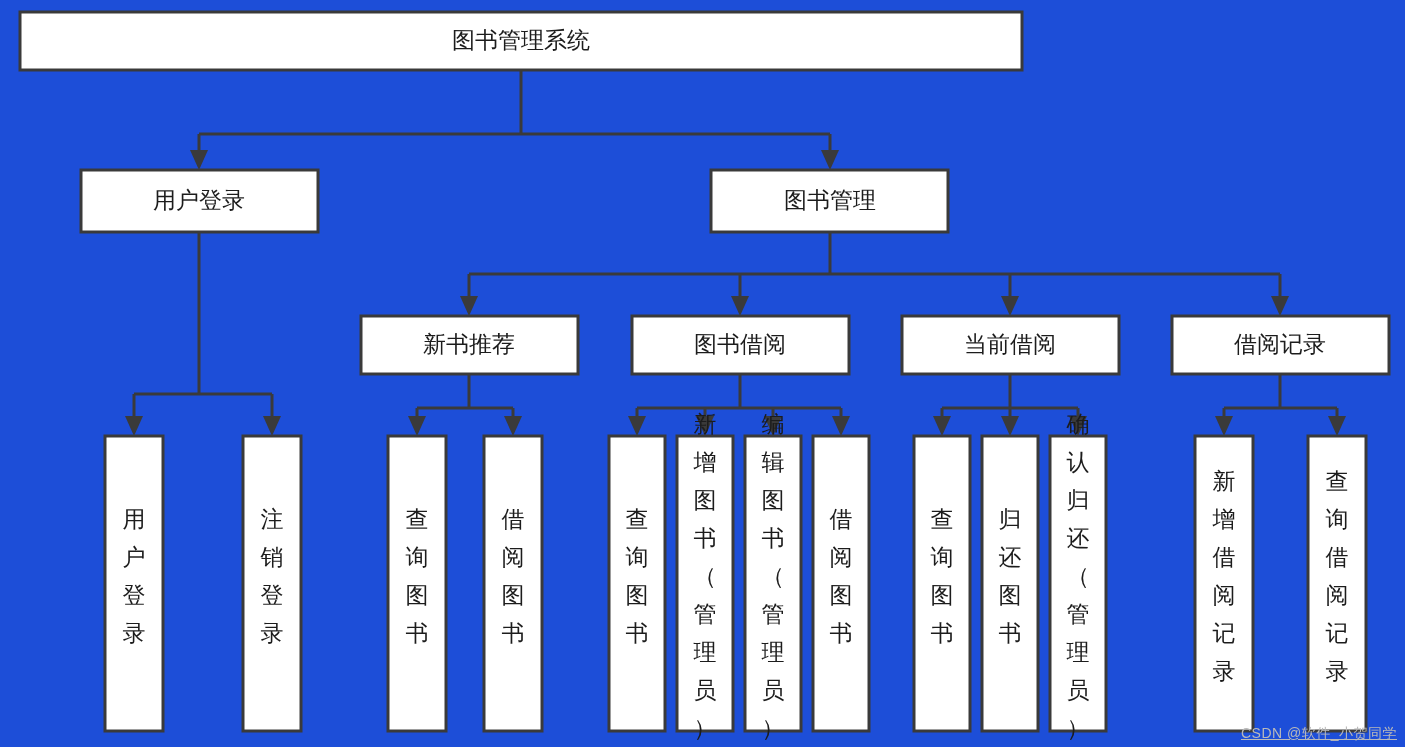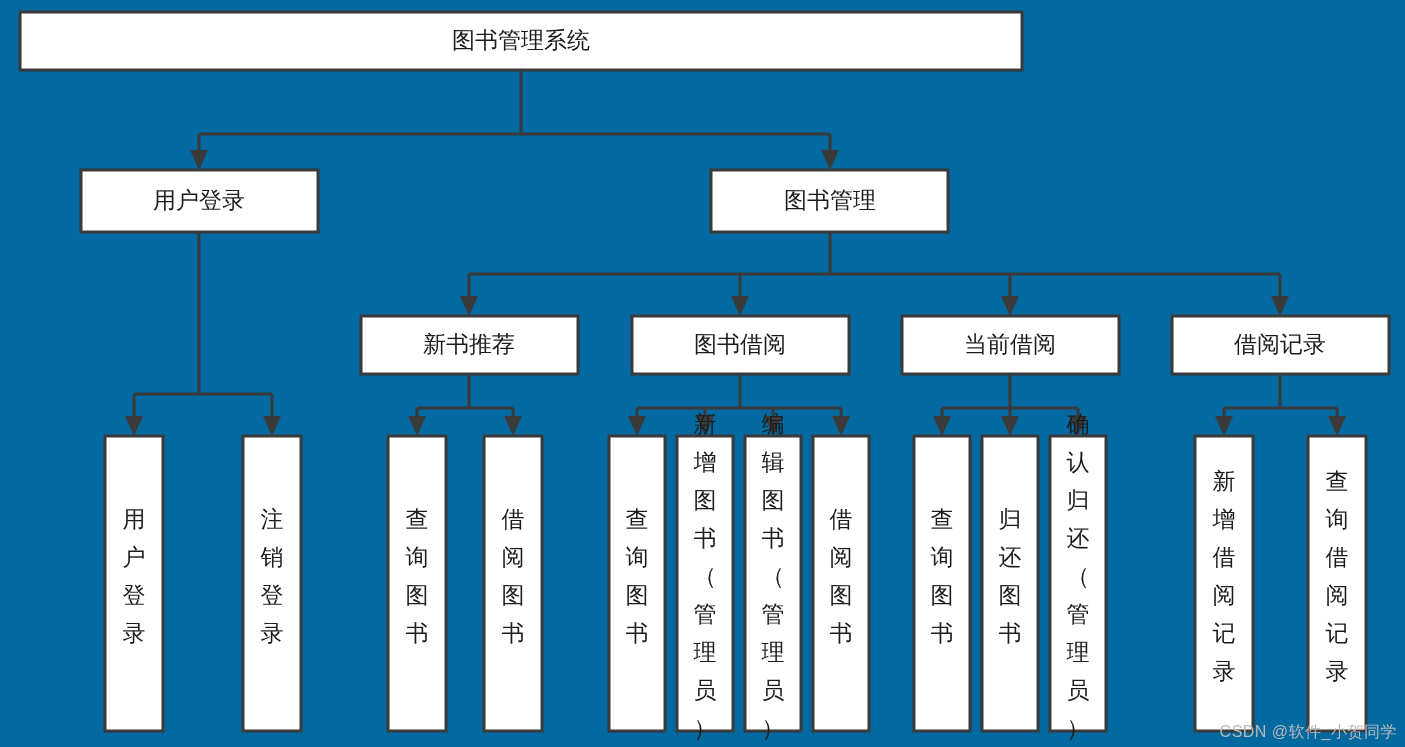--- a/index.html
+++ b/index.html
@@ -10,21 +10,21 @@
   body {
     width: 1405px;
     height: 747px;
     overflow: hidden;
     font-family: "Liberation Sans", "DejaVu Sans", sans-serif;
   }
   #diagram-root {
     position: relative;
     width: 1405px;
     height: 747px;
-    background: #0369a1;
+    background: #1d4ed8;
   }
   svg.diagram {
     display: block;
     width: 1405px;
     height: 747px;
   }
   .node-rect {
     fill: #ffffff;
     stroke: #3a3a3a;
     stroke-width: 3;
@@ -50,25 +50,26 @@
     font-family: "Liberation Sans", "DejaVu Sans", sans-serif;
     font-size: 23px;
     fill: #1c1c1c;
     text-anchor: middle;
   }
   .watermark {
     position: absolute;
     right: 8px;
     bottom: 4px;
     font-family: "Liberation Sans", "DejaVu Sans", sans-serif;
-    font-size: 16px;
+    font-size: 14px;
     color: #b9b9b9;
     letter-spacing: 0.5px;
     white-space: nowrap;
     user-select: none;
+    text-decoration: underline;
   }
 </style>
 </head>
 <body>
 
 <div id="diagram-root">
   <svg class="diagram" viewBox="0 0 1405 747">
     <defs>
       <g id="arw">
           <path class="arrow-head" d="M -9,-20 L 9,-20 L 0,0 Z"></path>

